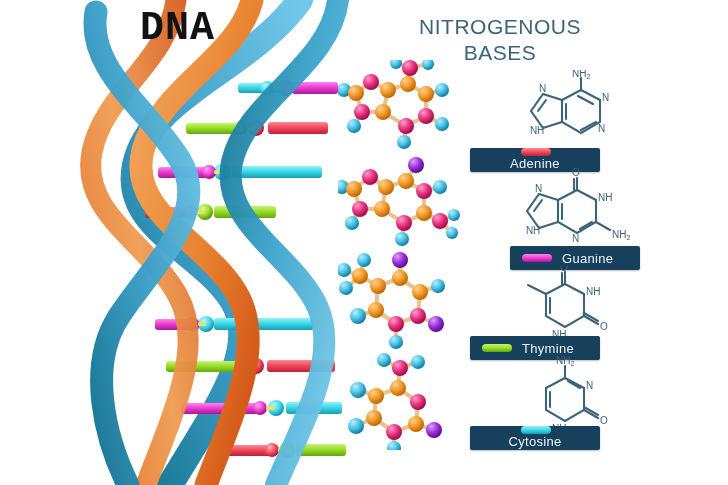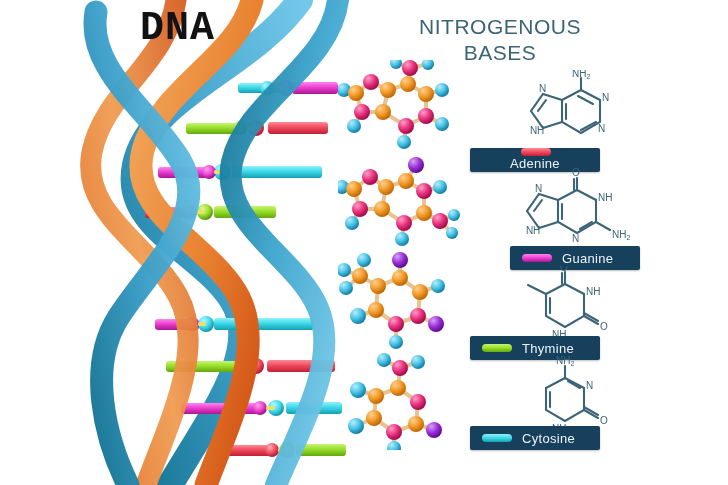--- a/index.html
+++ b/index.html
@@ -511,19 +511,19 @@
             <path d="M96,51 L110,59"></path>
         </g>
         <g font-family="'Liberation Sans', sans-serif" font-size="10" fill="#3c6478">
           <text x="68" y="8">NH<tspan font-size="7" dy="2">2</tspan></text>
           <text x="98" y="33">N</text>
           <text x="112" y="68">O</text>
           <text x="64" y="76">NH</text>
         </g>
       </svg>
     </div>
-    <div class="base-label" style="top:366px;left:8px;">
+    <div class="base-label" style="top:366px;left:8px;flex-direction:column;">
       <span class="swatch" style="background:linear-gradient(180deg,#8ff2fb,#3fd8e8,#12a0b4);"></span>
       <span class="name">Cytosine</span>
     </div>
 
   </div>
 </div>
 
 </body></html>

